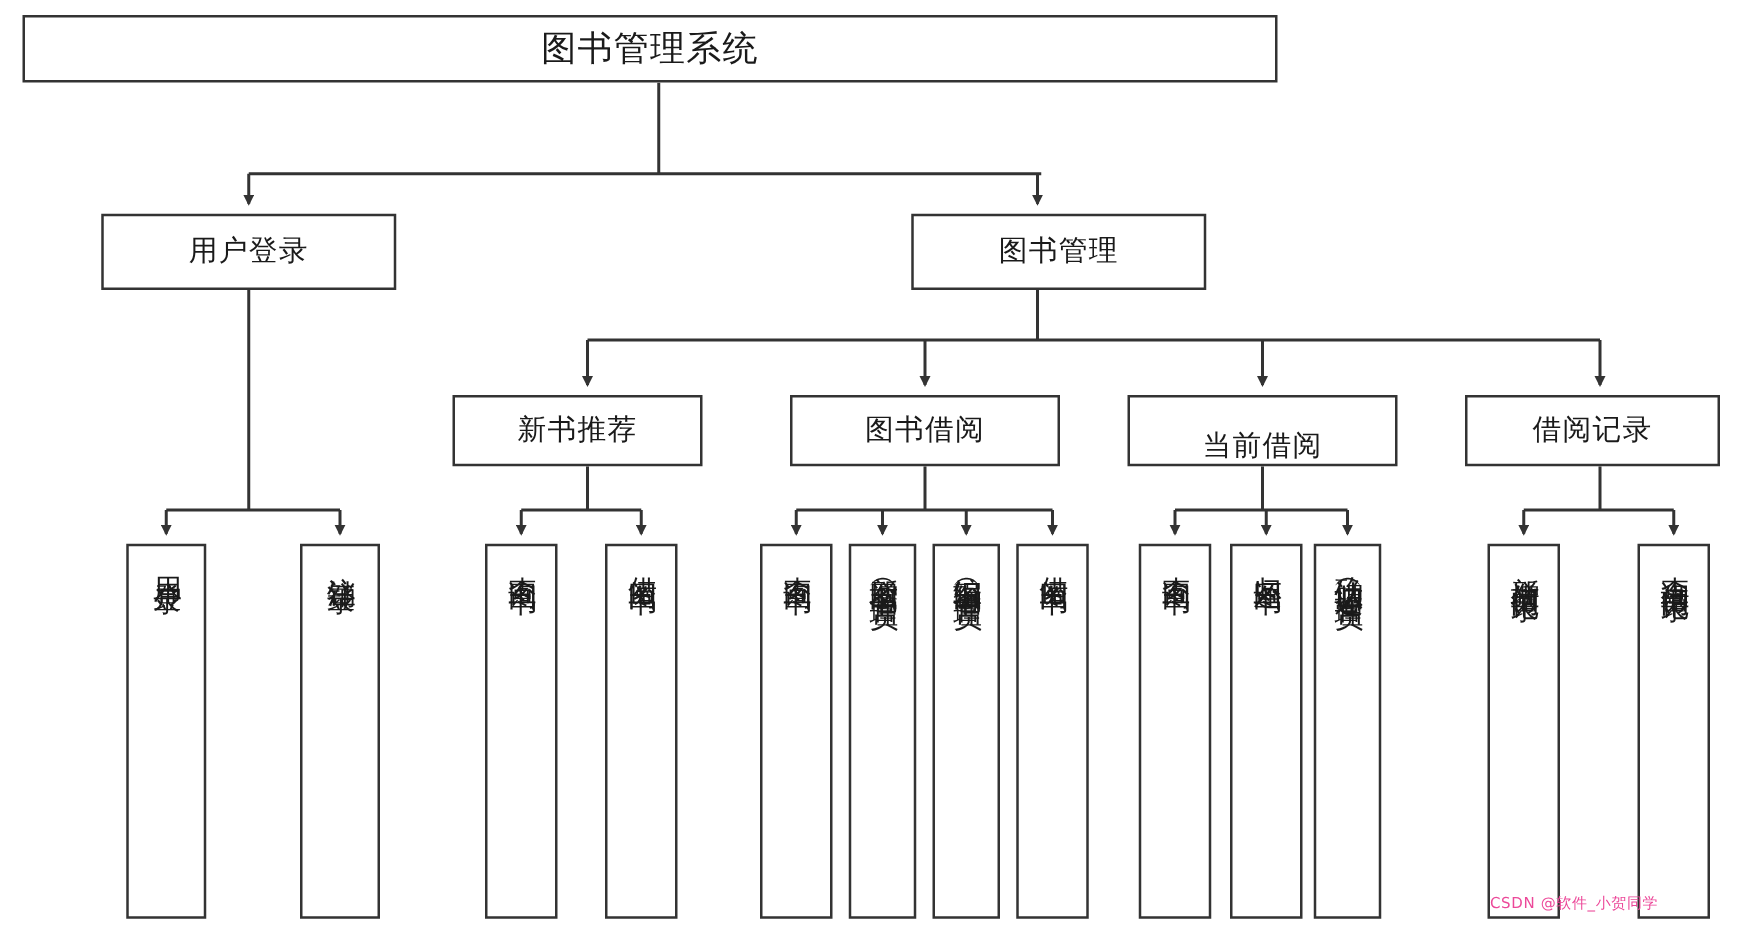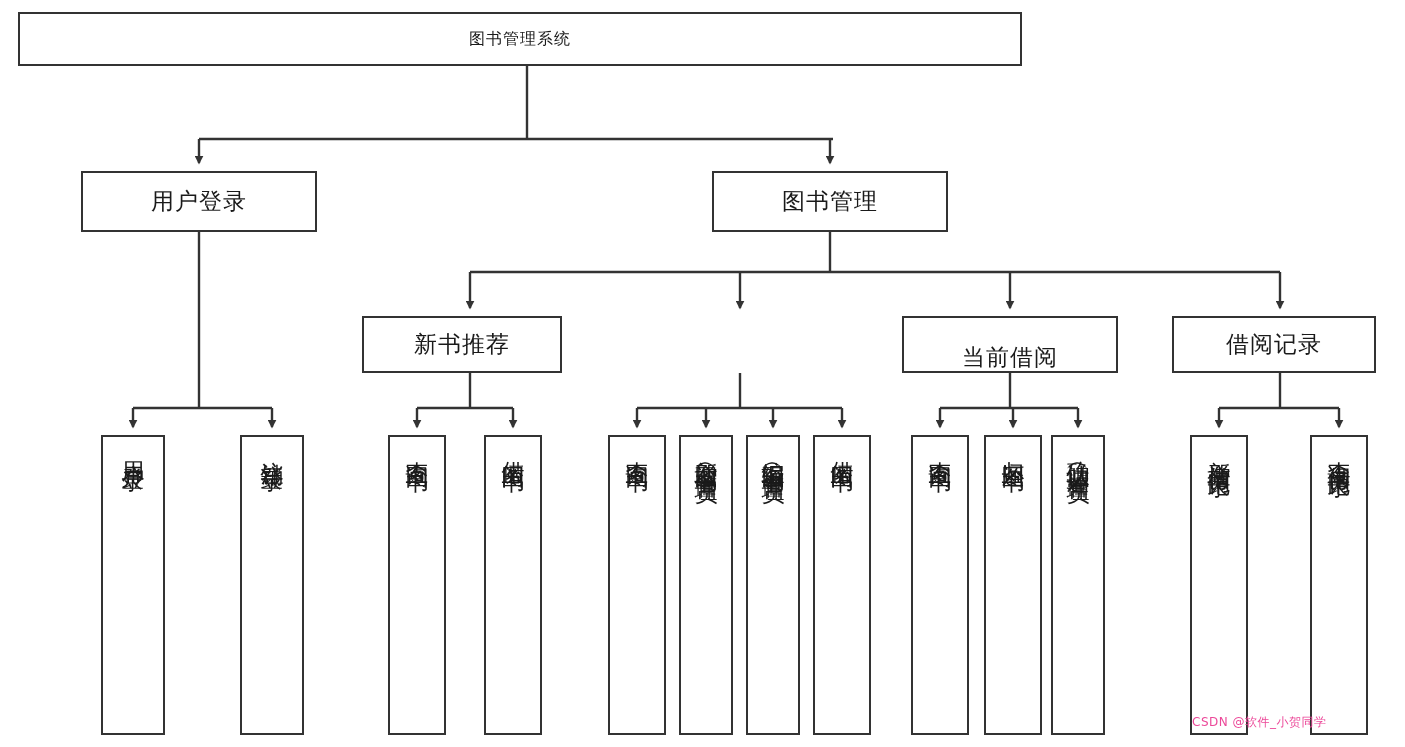--- a/index.html
+++ b/index.html
@@ -40,21 +40,21 @@
     text-align: center;
     line-height: 1.18;
     white-space: nowrap;
   }
   
   .node-h .node-label {
     font-size: 23px;
     letter-spacing: 1px;
   }
   .node-root .node-label {
-    font-size: 16px;
+    font-size: 28px;
     letter-spacing: 1px;
   }
   
   .node-v {
     align-items: flex-start;
     justify-content: center;
     padding-top: 6px;
   }
   .node-v .node-label {
     writing-mode: vertical-rl;
@@ -130,27 +130,30 @@
     </g>
   </svg>
 
   <div class="node-box node-h node-root" style="left:18px; top:12px; width:1004px; height:54px;">
     <span class="node-label">图书管理系统</span>
   </div>
 
   <div class="node-box node-h" style="left:81px; top:171px; width:236px; height:61px;">
     <span class="node-label">用户登录</span>
   </div>
-  <div class="node-box node-h" style="left:712px; top:171px; width:236px; height:61px;">
+  <div class="node-box node-h" style="left:729px; top:171px; width:236px; height:61px;">
     <span class="node-label">图书管理</span>
   </div>
 
   <div class="node-box node-h" style="left:362px; top:316px; width:200px; height:57px;">
     <span class="node-label">新书推荐</span>
   </div>
+  <div class="node-box node-h" style="left:632px; top:316px; width:216px; height:57px;">
+    <span class="node-label">图书借阅</span>
+  </div>
   <div class="node-box node-h" style="left:902px; top:316px; width:216px; height:57px;align-items:flex-end;">
     <span class="node-label">当前借阅</span>
   </div>
   <div class="node-box node-h" style="left:1172px; top:316px; width:204px; height:57px;">
     <span class="node-label">借阅记录</span>
   </div>
 
   <div class="node-box node-v" style="left:101px; top:435px; width:64px; height:300px;">
     <span class="node-label">用户登录</span>
   </div>

